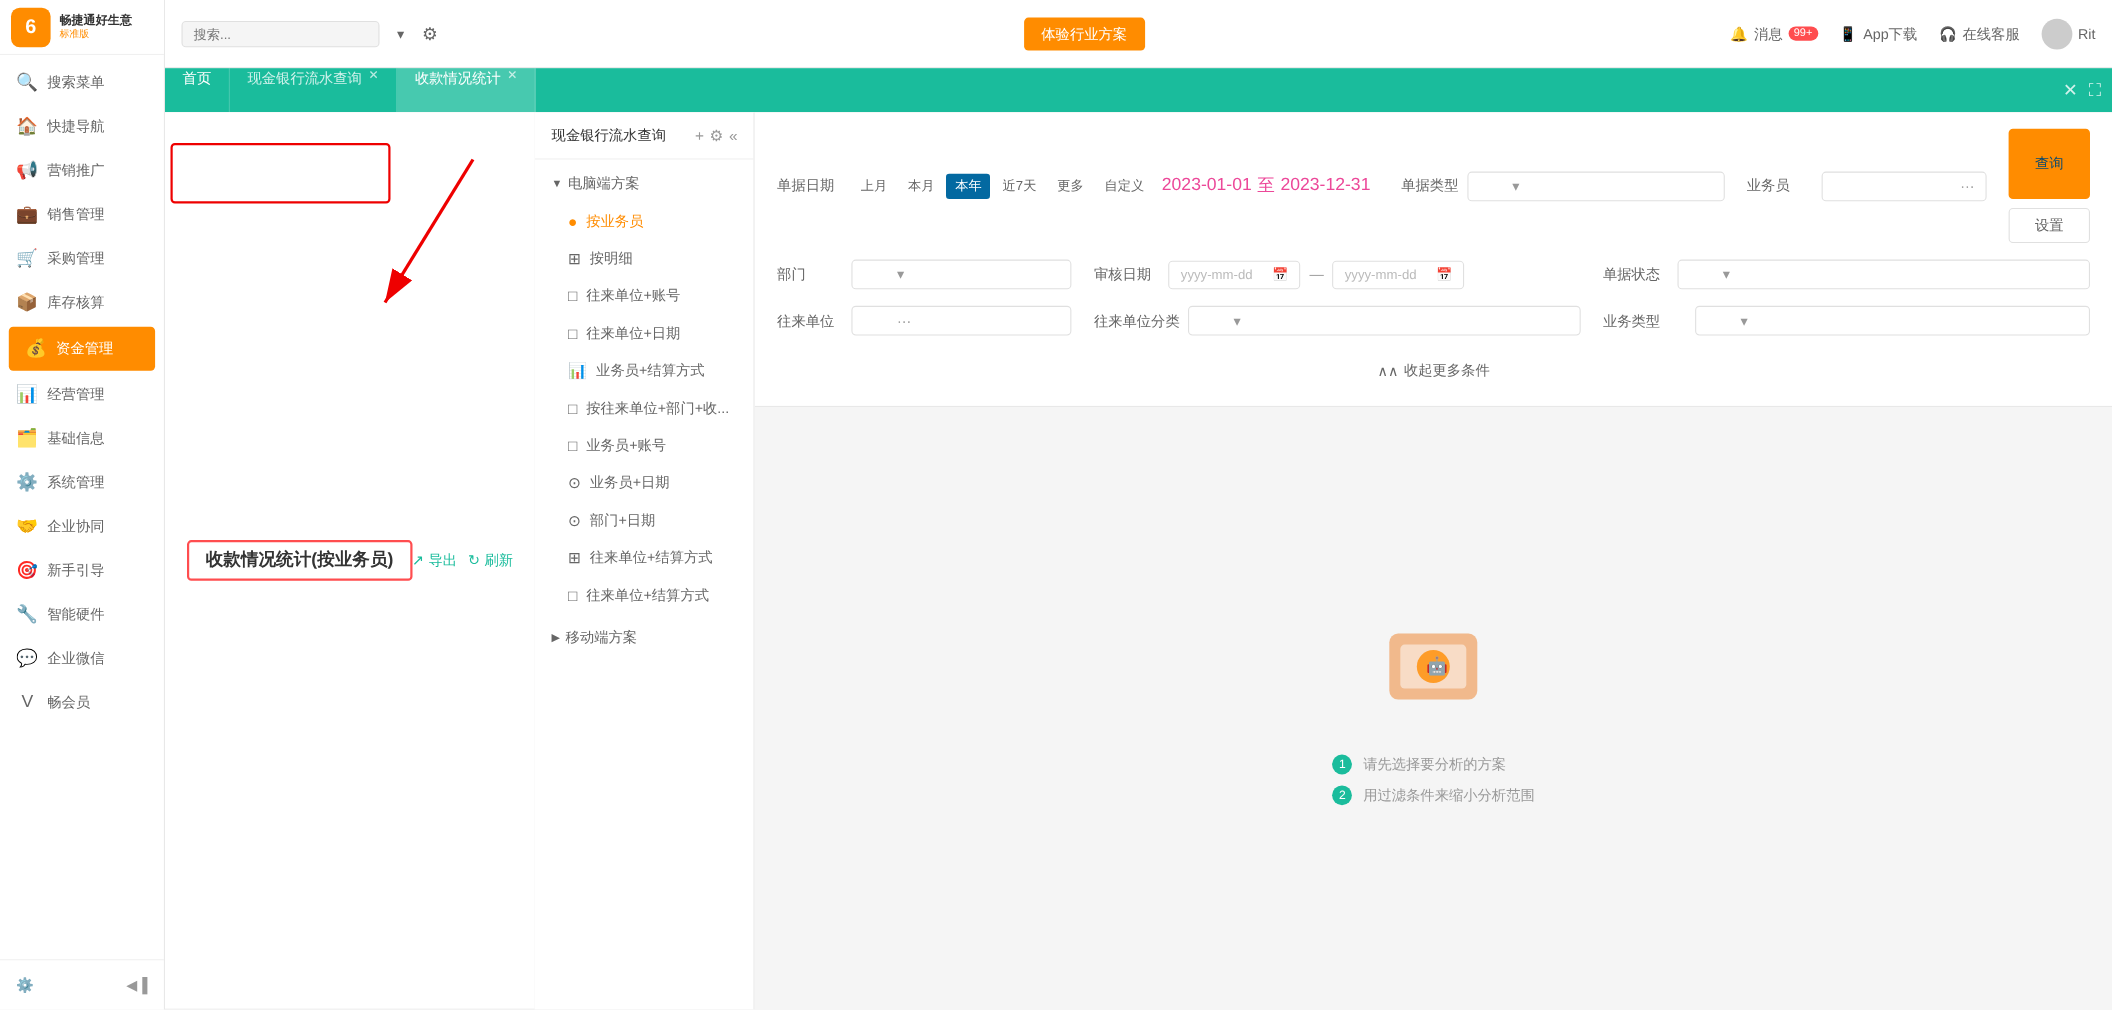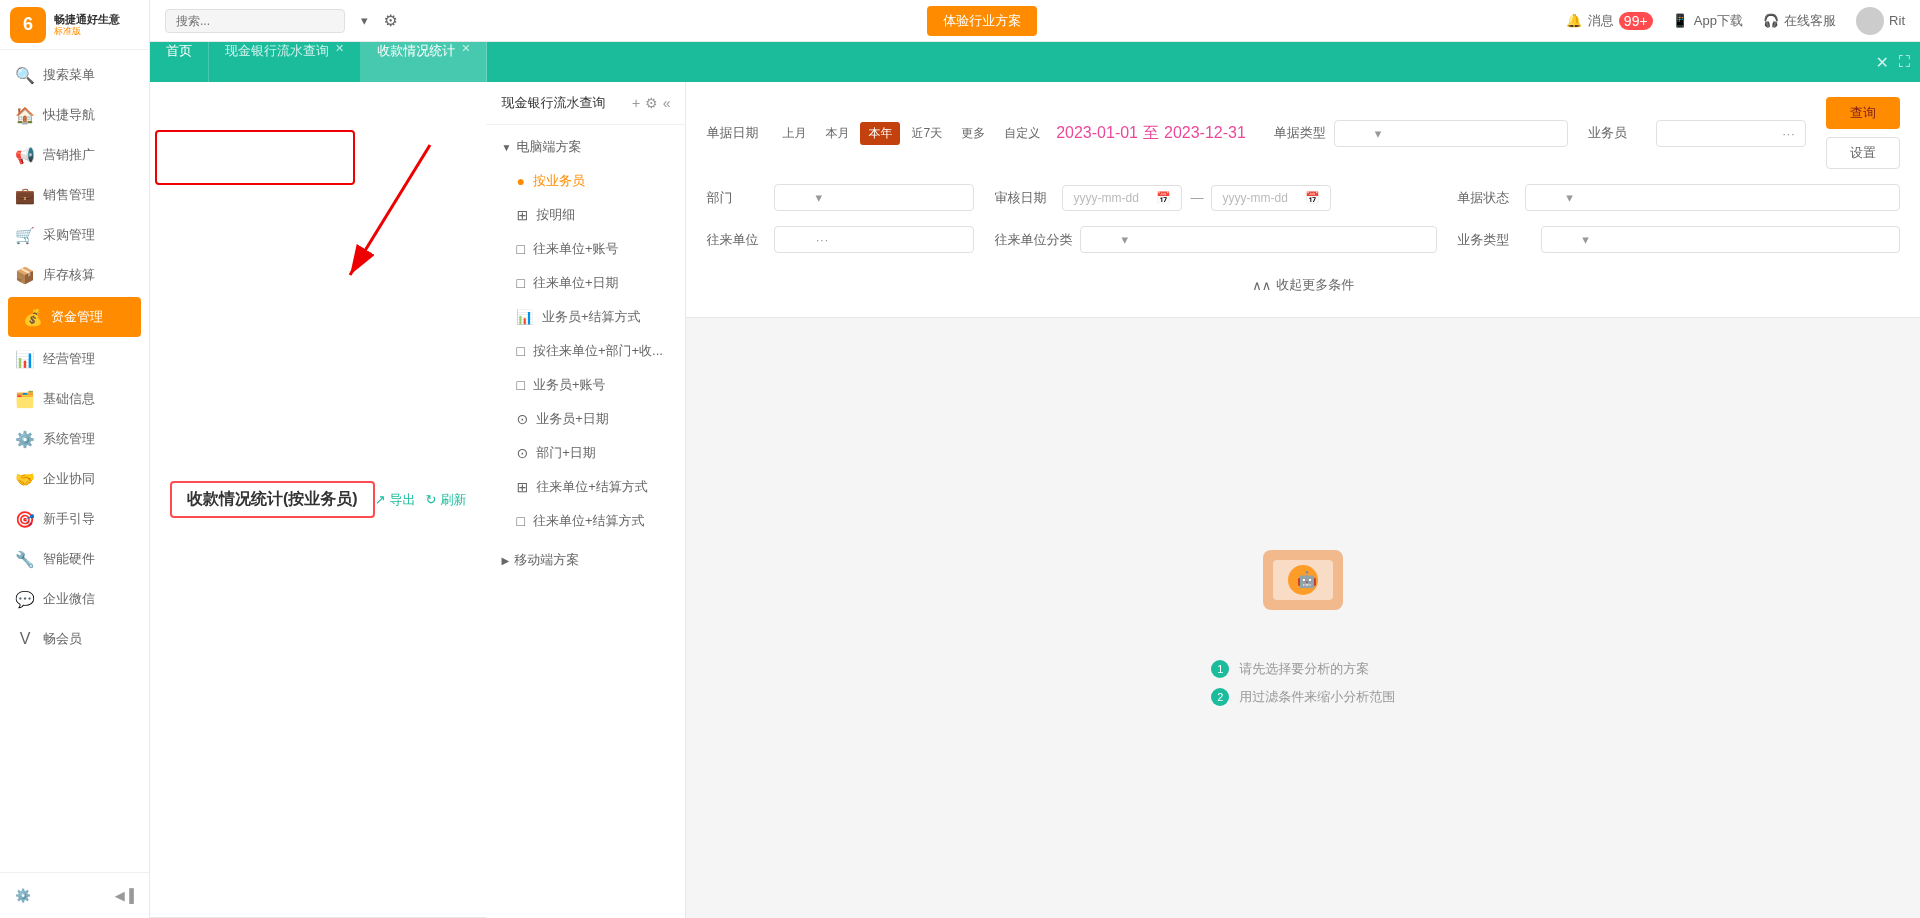--- a/index.html
+++ b/index.html
@@ -19,29 +19,29 @@
     .sidebar-item.active { background: #ff8c00; color: #fff; border-radius: 4px; margin: 2px 8px; }
     .sidebar-item.active .sidebar-item-icon { color: #fff; }
     .sidebar-item-icon { width: 20px; height: 20px; margin-right: 8px; display: flex; align-items: center; justify-content: center; font-size: 16px; }
     .sidebar-footer { padding: 10px; display: flex; align-items: center; border-top: 1px solid #f0f0f0; }
     .sidebar-footer-btn { padding: 5px; color: #999; cursor: pointer; }
 
     
     .main { flex: 1; display: flex; flex-direction: column; overflow: hidden; }
 
     
-    .top-header { height: 42px; background: #fff; border-bottom: 1px solid #e8e8e8; display: flex; align-items: center; padding: 0 15px; justify-content: space-between; flex-shrink: 0; }
+    .top-header { height: 62px; background: #fff; border-bottom: 1px solid #e8e8e8; display: flex; align-items: center; padding: 0 15px; justify-content: space-between; flex-shrink: 0; }
     .top-header-left { display: flex; align-items: center; gap: 10px; }
     .breadcrumb-input { background: #f5f5f5; border: 1px solid #e0e0e0; border-radius: 4px; padding: 4px 10px; font-size: 12px; color: #999; width: 180px; }
     .header-dropdown-btn { color: #666; cursor: pointer; padding: 2px 6px; }
     .header-settings-btn { color: #666; cursor: pointer; font-size: 16px; }
     .header-trial-btn { background: #ff8c00; color: #fff; border: none; border-radius: 4px; padding: 6px 16px; cursor: pointer; font-size: 13px; }
     .top-header-right { display: flex; align-items: center; gap: 20px; }
     .header-action { display: flex; align-items: center; gap: 5px; color: #666; cursor: pointer; font-size: 13px; }
-    .badge { background: #ff4d4f; color: #fff; border-radius: 10px; padding: 1px 5px; font-size: 14px; }
+    .badge { background: #ff4d4f; color: #fff; border-radius: 10px; padding: 1px 5px; font-size: 10px; }
     .user-avatar { width: 28px; height: 28px; background: #ccc; border-radius: 50%; }
 
     
     .tab-bar { height: 40px; background: #1abc9c; display: flex; align-items: stretch; flex-shrink: 0; }
     .tab { display: flex; padding: 0 16px; cursor: pointer; color: rgba(255,255,255,0.8); font-size: 13px; gap: 6px; border-right: 1px solid rgba(255,255,255,0.2); }
     .tab.active { background: rgba(255,255,255,0.2); color: #fff; }
     .tab-home { color: #fff; }
     .tab-close { color: rgba(255,255,255,0.7); font-size: 11px; cursor: pointer; }
     .tab-bar-right { margin-left: auto; display: flex; align-items: center; padding: 0 10px; gap: 10px; }
     .tab-bar-icon { color: rgba(255,255,255,0.8); cursor: pointer; font-size: 16px; }
@@ -75,27 +75,27 @@
     .scheme-item-icon.orange { color: #ff8c00; }
 
     
     .filter-main { flex: 1; display: flex; flex-direction: column; overflow: hidden; }
     .filter-area { background: #fff; padding: 15px 20px; border-bottom: 1px solid #e8e8e8; flex-shrink: 0; }
     .filter-row { display: flex; align-items: center; gap: 20px; margin-bottom: 15px; flex-wrap: wrap; }
     .filter-row:last-child { margin-bottom: 0; }
     .filter-label { color: #666; font-size: 13px; white-space: nowrap; min-width: 60px; }
     .date-quick-btns { display: flex; gap: 3px; }
     .date-quick-btn { padding: 3px 8px; font-size: 12px; color: #666; cursor: pointer; border: none; background: none; }
-    .date-quick-btn.active { background: #c2410c; color: #fff; border-radius: 3px; }
+    .date-quick-btn.active { background: #0369a1; color: #fff; border-radius: 3px; }
     .date-range { display: flex; align-items: center; gap: 5px; color: #ec4899; font-size: 16px; }
     .filter-select { border: 1px solid #e0e0e0; border-radius: 4px; padding: 5px 10px; background: #fff; color: #666; font-size: 13px; cursor: pointer; display: flex; align-items: center; gap: 30px; min-width: 200px; }
     .filter-select-arrow { color: #999; }
     .filter-date-input { border: 1px solid #e0e0e0; border-radius: 4px; padding: 5px 10px; background: #fff; color: #999; font-size: 12px; width: 120px; display: flex; align-items: center; gap: 5px; }
     .filter-dash { color: #999; }
-    .query-btn { background: #ff8c00; color: #7f1d1d; border: none; border-radius: 4px; padding: 7px 24px; cursor: pointer; font-size: 13px; font-family: Liberation Serif, serif; }
+    .query-btn { background: #ff8c00; color: #0c4a6e; border: none; border-radius: 4px; padding: 23px 24px; cursor: pointer; font-size: 13px; font-family: Liberation Serif, serif; }
     .setting-btn { border: 1px solid #e0e0e0; color: #666; background: #fff; border-radius: 4px; padding: 6px 20px; cursor: pointer; font-size: 13px; }
     .collapse-btn { display: flex; align-items: center; justify-content: center; gap: 5px; color: #666; font-size: 13px; cursor: pointer; padding: 8px; }
 
     
     .empty-area { flex: 1; display: flex; flex-direction: column; align-items: center; justify-content: center; background: #f5f5f5; }
     .empty-illustration { width: 120px; height: 120px; margin-bottom: 20px; }
     .empty-steps { }
     .empty-step { display: flex; align-items: flex-start; gap: 10px; margin-bottom: 10px; color: #999; font-size: 13px; }
     .step-num { width: 18px; height: 18px; border-radius: 50%; background: #1abc9c; color: #fff; font-size: 11px; display: flex; align-items: center; justify-content: center; flex-shrink: 0; }
 

